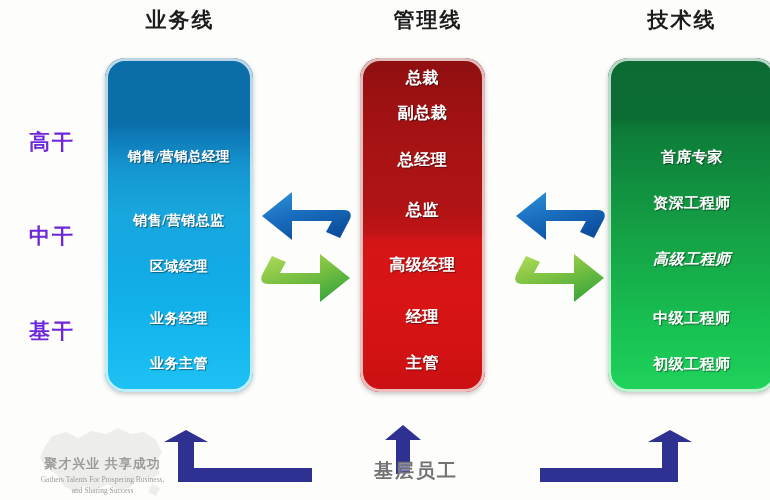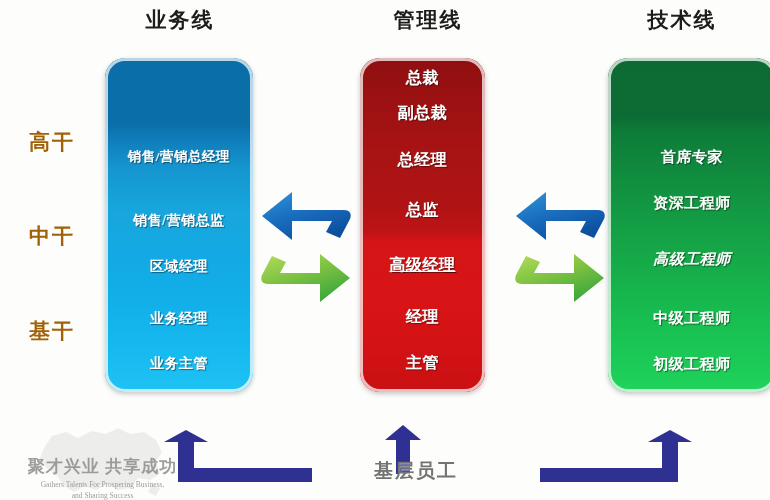--- a/index.html
+++ b/index.html
@@ -31,21 +31,21 @@
     position: absolute;
     left: 20px;
     top: 455px;
     width: 165px;
     text-align: center;
     color: #8d8d8d;
     opacity: 0.85;
     pointer-events: none;
   }
   .watermark-cn {
-    font-size: 17px;
+    font-size: 13px;
     font-weight: bold;
     letter-spacing: 1px;
     white-space: nowrap;
   }
   .watermark-en {
     font-size: 7.5px;
     font-family: "Liberation Serif", "DejaVu Serif", serif;
     line-height: 1.25;
     margin-top: 2px;
   }
@@ -66,21 +66,21 @@
   #hdr-tech      { left: 608px; width: 148px; }
 
   
   .tier-label {
     position: absolute;
     left: 8px;
     width: 88px;
     text-align: center;
     font-size: 21px;
     font-weight: bold;
-    color: #a16207;
+    color: #6d28d9;
     letter-spacing: 2px;
     font-family: "Liberation Serif", "DejaVu Serif", serif;
   }
   #tier-0 { top: 128px; }
   #tier-1 { top: 222px; }
   #tier-2 { top: 317px; }
 
   
   .pillar {
     position: absolute;
@@ -209,21 +209,21 @@
         <div class="rank r-4" style="top: 297px;">业务主管</div>
       </div>
   </div>
 
   <div class="pillar" id="pillar-mgmt">
     <div class="pillar-inner">
         <div class="rank r-0" style="top: 10px;">总裁</div>
         <div class="rank r-1" style="top: 45px;">副总裁</div>
         <div class="rank r-2" style="top: 92px;">总经理</div>
         <div class="rank r-3" style="top: 142px;">总监</div>
-        <div class="rank r-4" style="top: 197px; text-decoration: underline;">高级经理</div>
+        <div class="rank r-4" style="top: 197px;">高级经理</div>
         <div class="rank r-5" style="top: 249px;">经理</div>
         <div class="rank r-6" style="top: 295px;">主管</div>
       </div>
   </div>
 
   <div class="pillar" id="pillar-tech">
     <div class="pillar-inner">
         <div class="rank r-0" style="top: 90px;">首席专家</div>
         <div class="rank r-1" style="top: 136px;">资深工程师</div>
         <div class="rank r-2" style="top: 192px; font-style: italic;">高级工程师</div>

